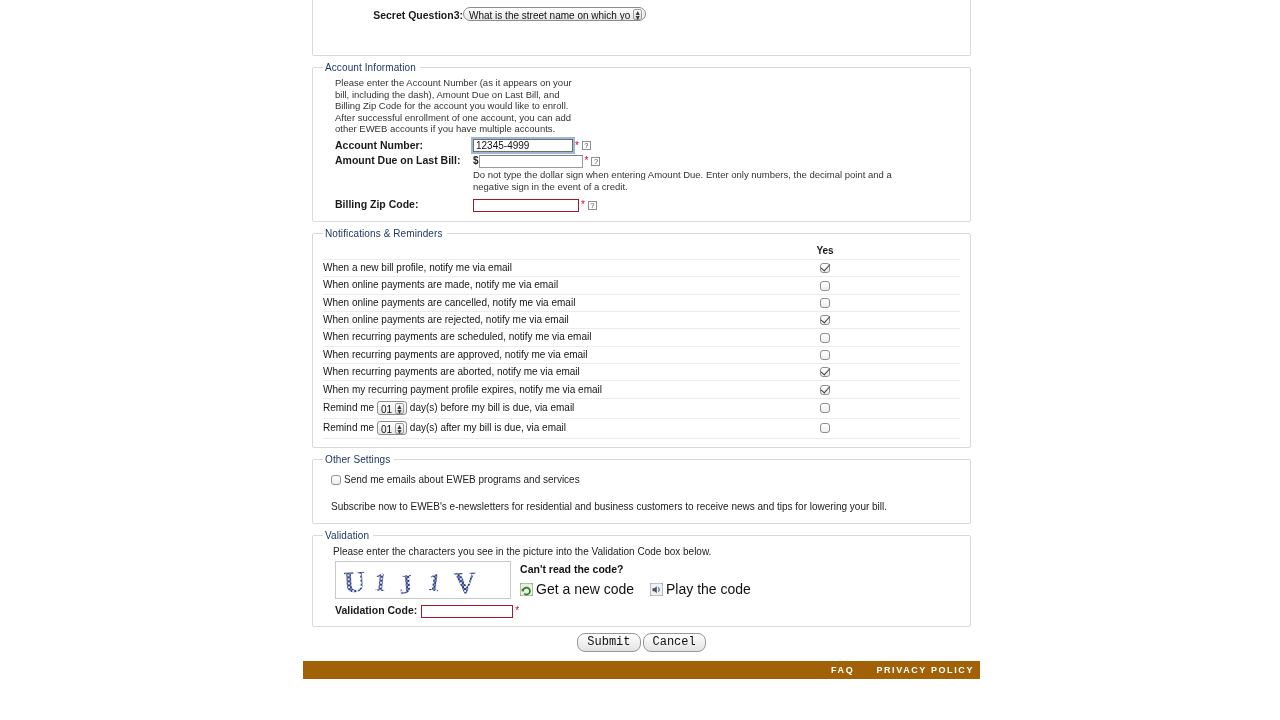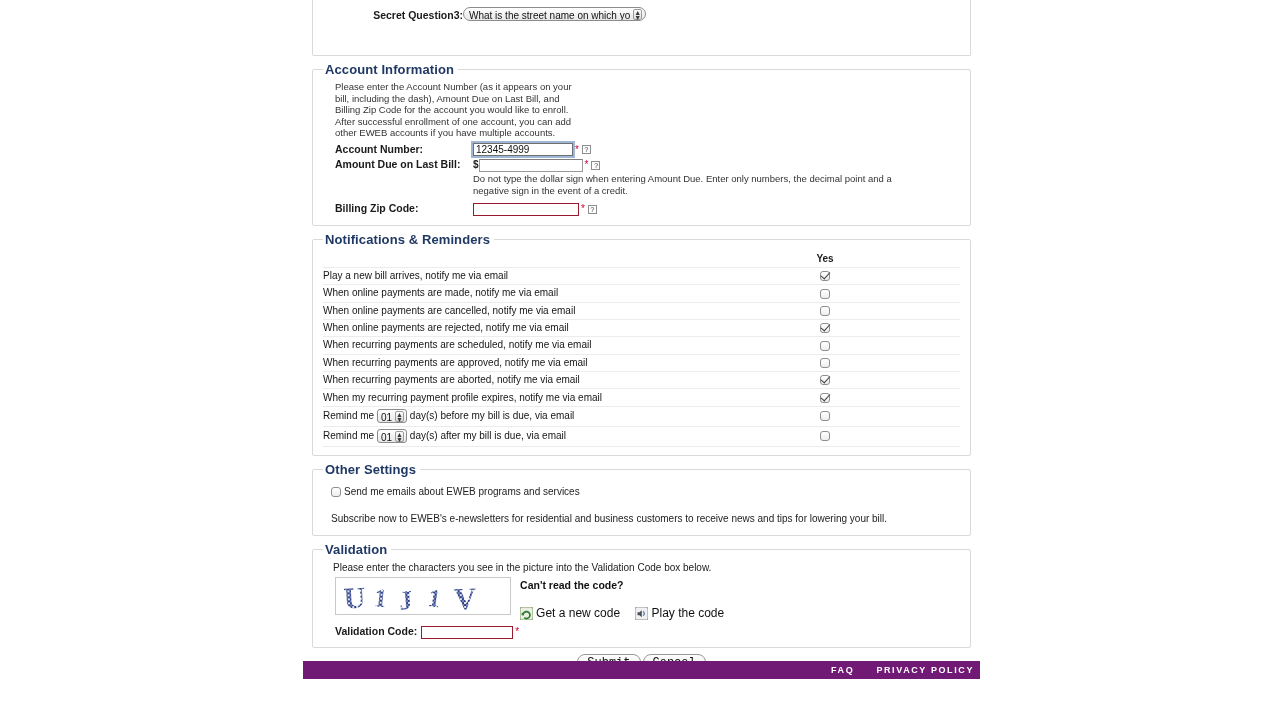--- a/index.html
+++ b/index.html
@@ -21,22 +21,22 @@
   .content { padding-top: 0; }
 
   fieldset {
     border: 1px solid #d9d9d9;
     border-radius: 2px;
     margin: 0 9px 6px 9px;
     padding: 4px 10px 8px 10px;
     background: #fff;
   }
   legend {
-    font-size: 13px;
-    font-weight: bold;
+    font-size: 10px;
+    font-weight: normal;
     color: #1f3864;
     padding: 0 4px 0 2px;
     letter-spacing: .1px;
   }
   .fs-top {
     margin-top: 0;
     border-top: none;
     border-radius: 0 0 2px 2px;
     padding-top: 6px;
     height: 56px;
@@ -151,21 +151,21 @@
     vertical-align: top;
     overflow: hidden;
   }
   .cant {
     display: inline-block;
     vertical-align: top;
     margin-left: 6px;
     padding-top: 2px;
   }
   .cant-title { font-size: 10.5px; font-weight: bold; color: #111; }
-  .codelinks { margin-top: 14px; font-size: 12px; }
+  .codelinks { margin-top: 5px; font-size: 14px; }
   .codelinks span.ic {
     display: inline-block; width: 13px; height: 13px;
     vertical-align: middle; margin-right: 3px;
   }
   .codelinks a { color: #111; text-decoration: none; vertical-align: middle; }
 
   
   .btnrow { text-align: center; margin-top: 6px; }
   .btn {
     font-family: Liberation Mono, monospace;
@@ -176,21 +176,21 @@
     padding: 1px 9px 2px 9px;
     color: #111;
     margin: 0 1px;
   }
 
   
   .footer {
     position: absolute;
     left: 0; top: 661px;
     width: 677px; height: 18px;
-    background: #701a75;
+    background: #a16207;
   }
   .footer .links {
     float: right;
     margin-right: 6px;
     line-height: 18px;
     font-size: 9px;
     font-weight: bold;
     letter-spacing: 1.6px;
     color: #ffffff;
   }
@@ -249,21 +249,21 @@
       <legend>Notifications &amp; Reminders</legend>
       <table class="notif">
         <tbody>
             <tr class="hdr">
           <td style="border-bottom:1px solid #ececec"></td>
           <th style="width:70px">Yes</th>
           <td class="pad-r" style="border-bottom:1px solid #ececec"></td>
         </tr>
 
         <tr>
-          <td class="lbl-cell">Play a new bill arrives, notify me via email</td>
+          <td class="lbl-cell">When a new bill profile, notify me via email</td>
           <td class="yes"><span class="cbx on"></span></td>
           <td class="pad-r"></td>
         </tr>
         <tr>
           <td class="lbl-cell">When online payments are made, notify me via email</td>
           <td class="yes"><span class="cbx"></span></td>
           <td class="pad-r"></td>
         </tr>
         <tr>
           <td class="lbl-cell">When online payments are cancelled, notify me via email</td>

